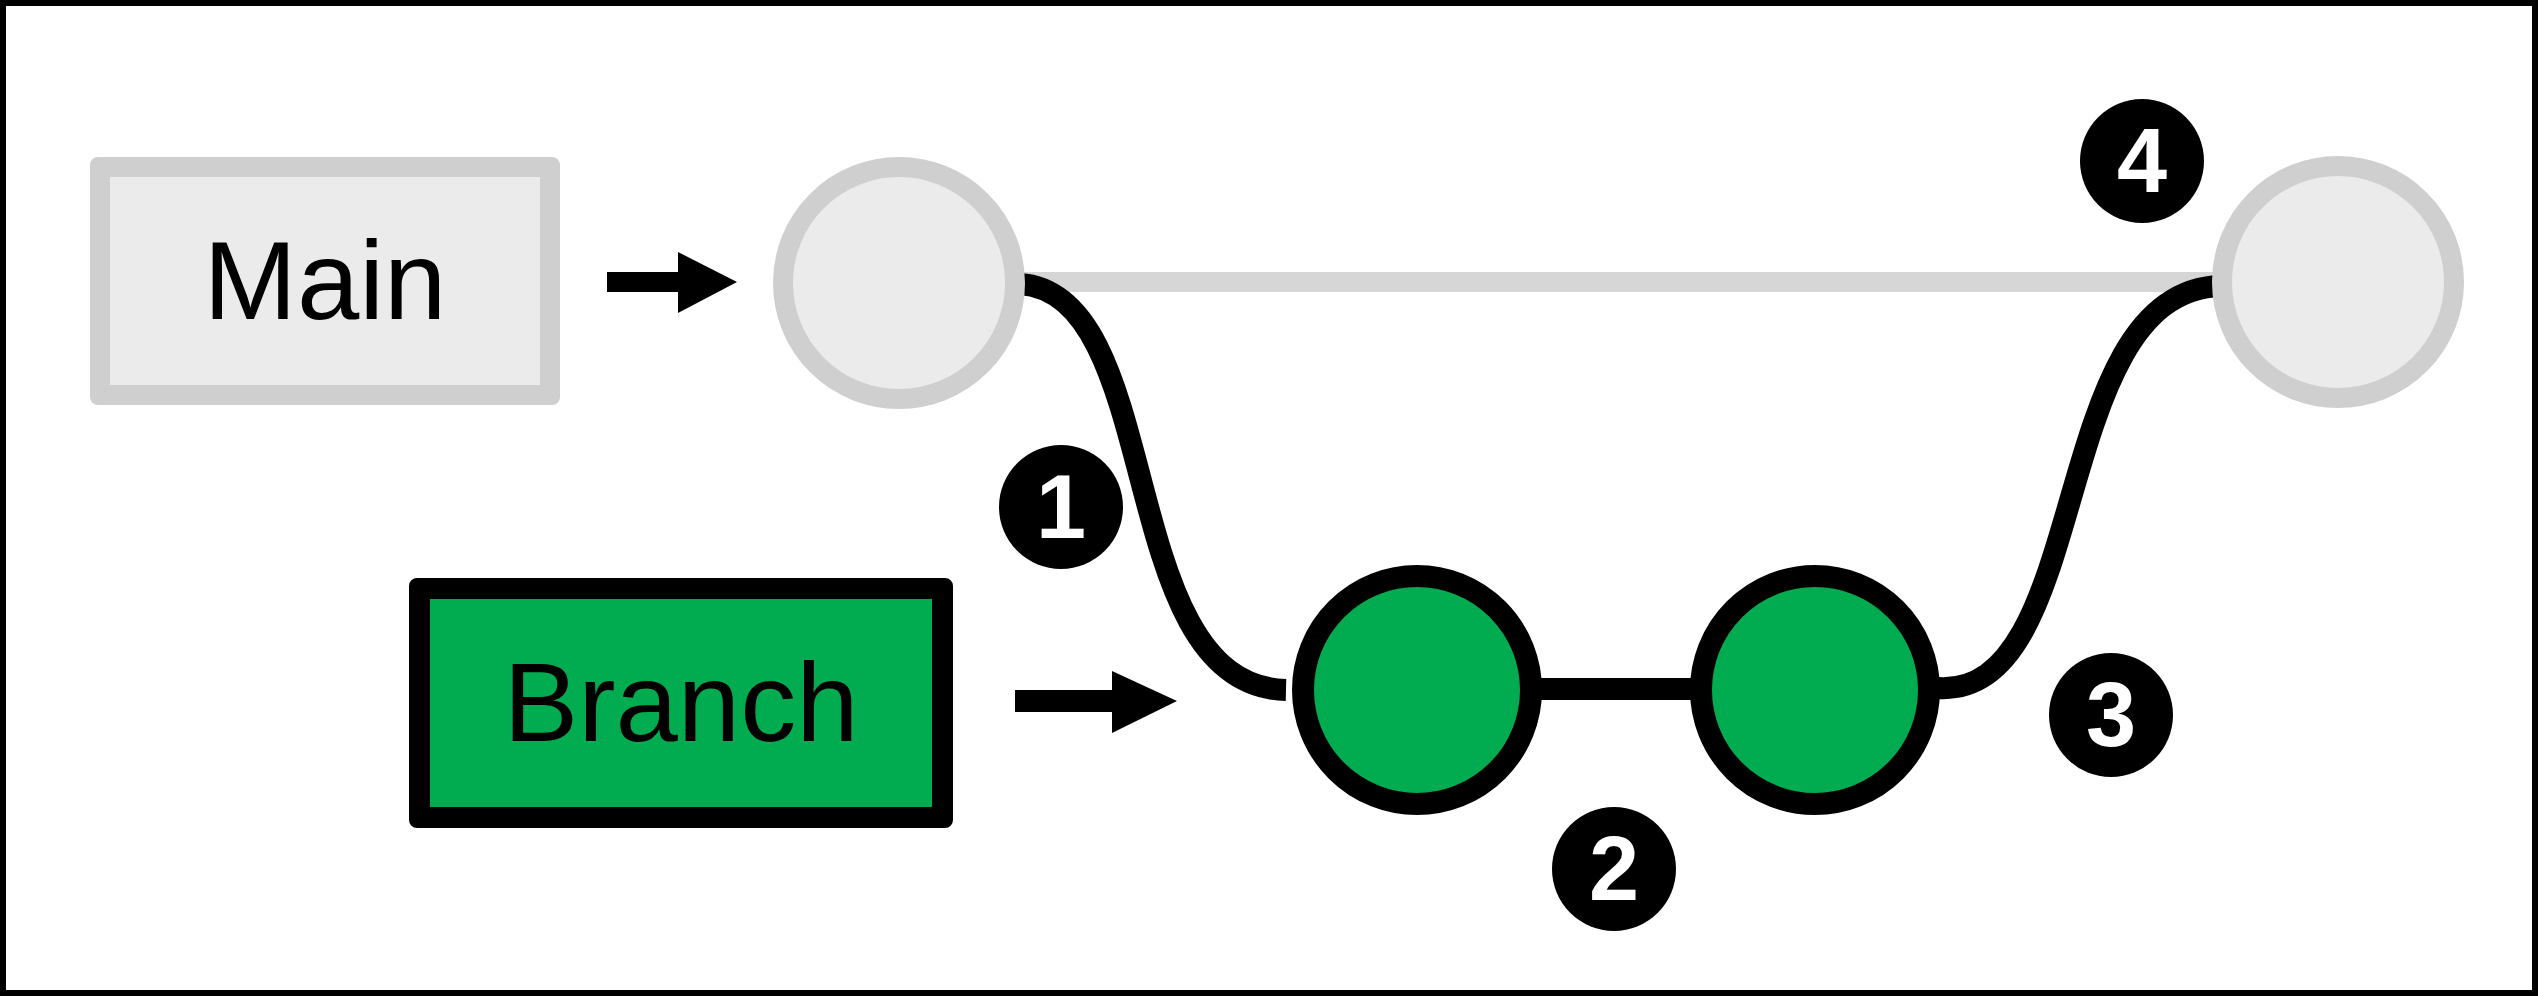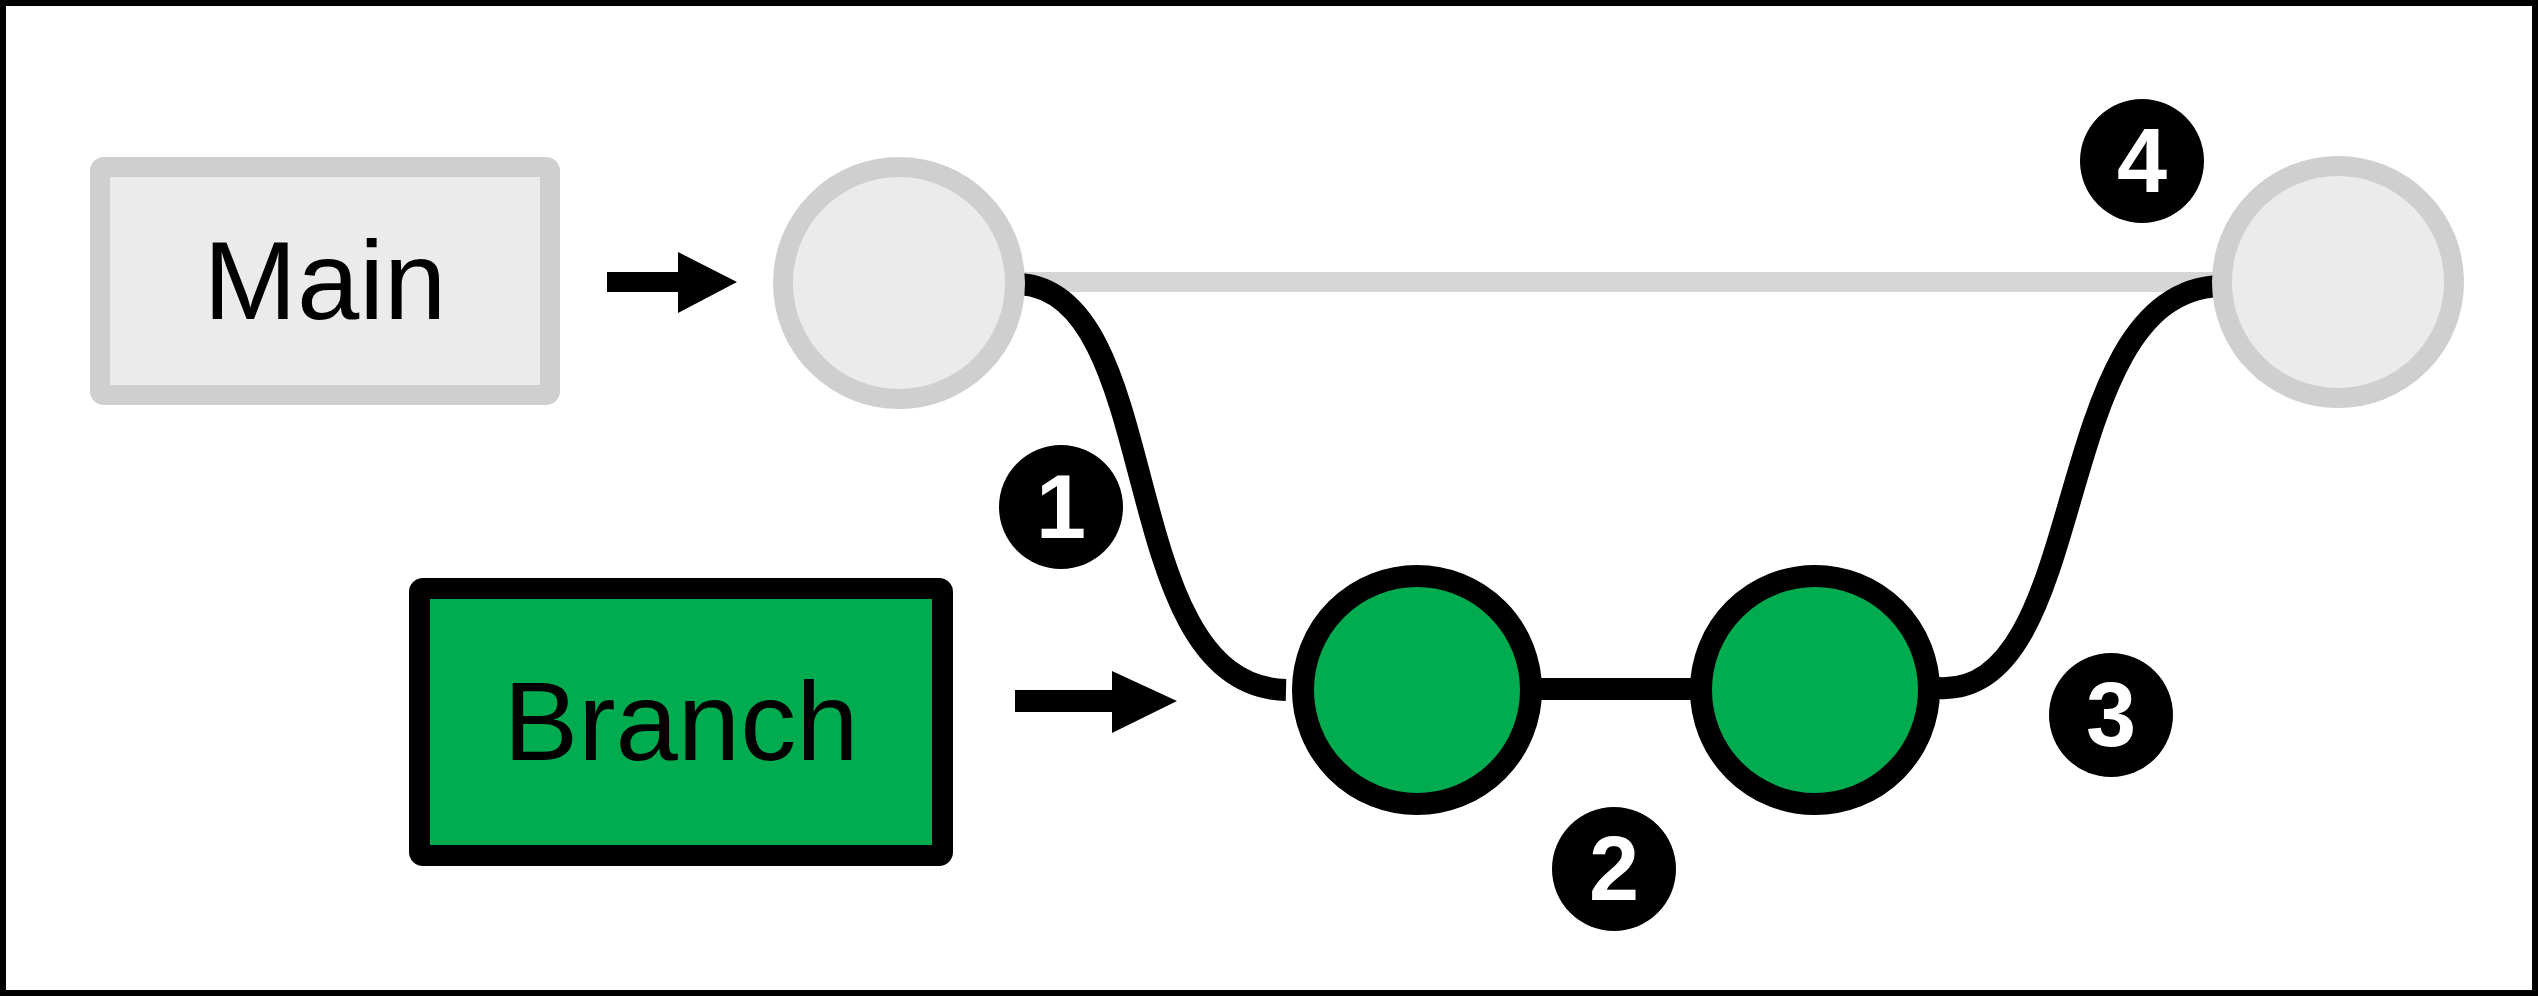--- a/index.html
+++ b/index.html
@@ -44,35 +44,35 @@
   .arrow-fill {
     fill: var(--ink, #000);
     stroke: none;
   }
   .label-box {
     position: absolute;
     box-sizing: border-box;
     display: flex;
     align-items: center;
     justify-content: center;
-    border-radius: 14px;
+    border-radius: 8px;
     font-size: 112px;
     line-height: 1;
     color: var(--ink, #000);
     z-index: 10;
   }
   #main-box {
     left: 90px; top: 157px;
     width: 470px; height: 248px;
     background: var(--gray_fill, #ebebeb);
     border: 20px solid var(--gray_border, #cfcfcf);
   }
   #branch-box {
     left: 409px; top: 578px;
-    width: 544px; height: 288px;
+    width: 544px; height: 250px;
     background: var(--green, #00ac4f);
     border: 21px solid var(--ink, #000);
   }
   .commit {
     position: absolute;
     box-sizing: border-box;
     border-radius: 50%;
     z-index: 10;
   }
   .commit.main {

